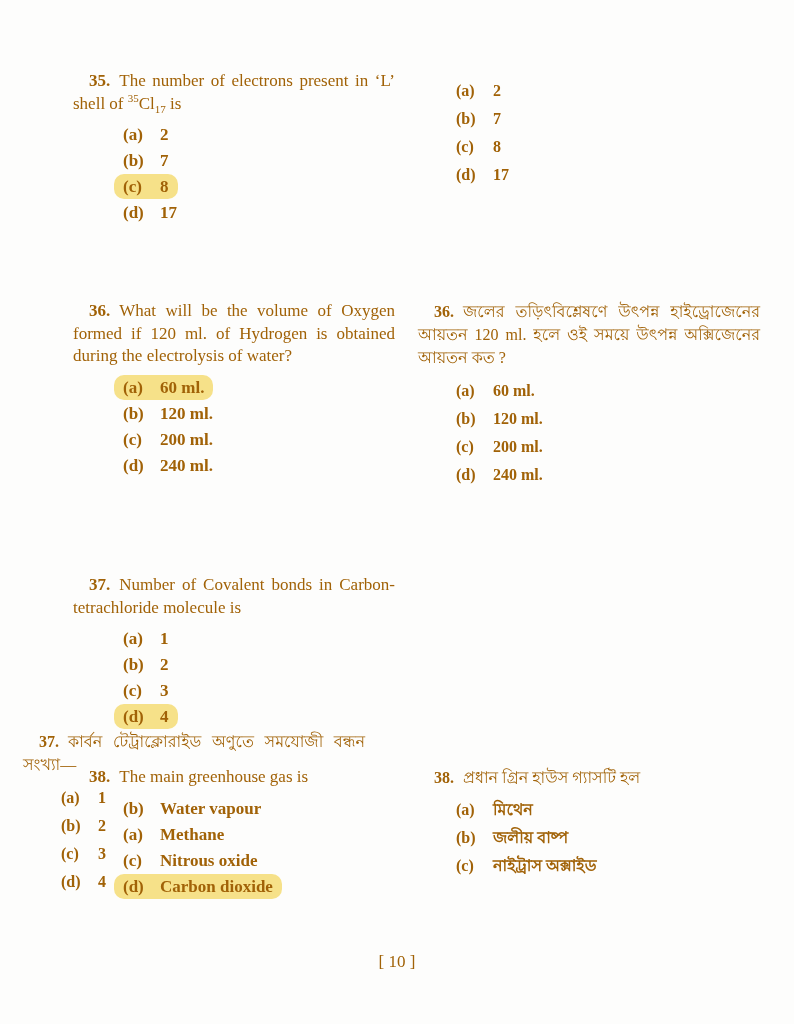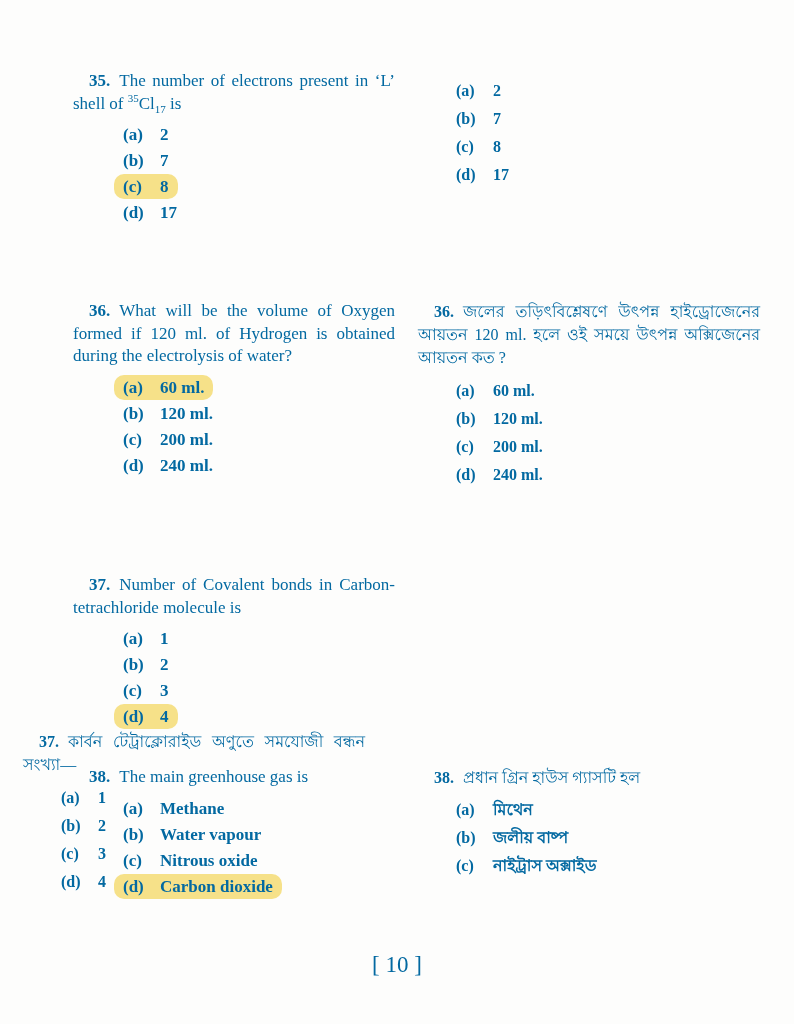--- a/index.html
+++ b/index.html
@@ -2,21 +2,21 @@
 <html><head>
 <meta charset="utf-8">
 <style>
   html, body { margin: 0; padding: 0; background: #ffffff; }
   .page {
     position: relative;
     width: 794px;
     height: 1024px;
     background: #fdfdfc;
     font-family: "Liberation Serif", serif;
-    color: #0369a1;
+    color: #a16207;
     overflow: hidden;
   }
   .q-row {
     position: absolute;
     left: 0;
     display: flex;
     width: 794px;
   }
   .row-q35 { top: 70px; }
   .row-q36 { top: 300px; }
@@ -45,21 +45,21 @@
   .col-bn .opt { line-height: 27px; }
   .opt-hl { display: inline-block; padding: 0 9px; margin-left: -9px; border-radius: 10px; }
   .opt-hl.hl { background: #f6e189; }
   .opt-label { display: inline-block; min-width: 37px; }
   .footer {
     position: absolute;
     top: 952px;
     left: 0;
     width: 794px;
     text-align: center;
-    font-size: 23px;
+    font-size: 17px;
   }
 </style>
 </head>
 <body>
 
 <div class="page">
 
   <div class="q-row row-q35">
     <div class="col-en">
       <p class="q-text"><span class="q-num">35.</span><span>The number of electrons present in ‘L’ shell of </span><sup>35</sup><span>Cl</span><sub>17</sub><span> is</span></p>
@@ -119,22 +119,22 @@
         <div class="opt"><span class="opt-hl"><span class="opt-label">(c)</span><span>3</span></span></div>
         <div class="opt"><span class="opt-hl"><span class="opt-label">(d)</span><span>4</span></span></div>
       </div>
     </div>
   </div>
 
   <div class="q-row row-q38">
     <div class="col-en">
       <p class="q-text"><span class="q-num">38.</span><span>The main greenhouse gas is</span></p>
       <div class="opts">
+        <div class="opt"><span class="opt-hl"><span class="opt-label">(b)</span><span>Water vapour</span></span></div>
         <div class="opt"><span class="opt-hl"><span class="opt-label">(a)</span><span>Methane</span></span></div>
-        <div class="opt"><span class="opt-hl"><span class="opt-label">(b)</span><span>Water vapour</span></span></div>
         <div class="opt"><span class="opt-hl"><span class="opt-label">(c)</span><span>Nitrous oxide</span></span></div>
         <div class="opt"><span class="opt-hl hl"><span class="opt-label">(d)</span><span>Carbon dioxide</span></span></div>
       </div>
     </div>
     <div class="col-bn">
       <p class="q-text"><span class="q-num">38.</span><span>প্রধান গ্রিন হাউস গ্যাসটি হল</span></p>
       <div class="opts">
         <div class="opt"><span class="opt-hl"><span class="opt-label">(a)</span><span>মিথেন</span></span></div>
         <div class="opt"><span class="opt-hl"><span class="opt-label">(b)</span><span>জলীয় বাষ্প</span></span></div>
         <div class="opt"><span class="opt-hl"><span class="opt-label">(c)</span><span>নাইট্রাস অক্সাইড</span></span></div>

